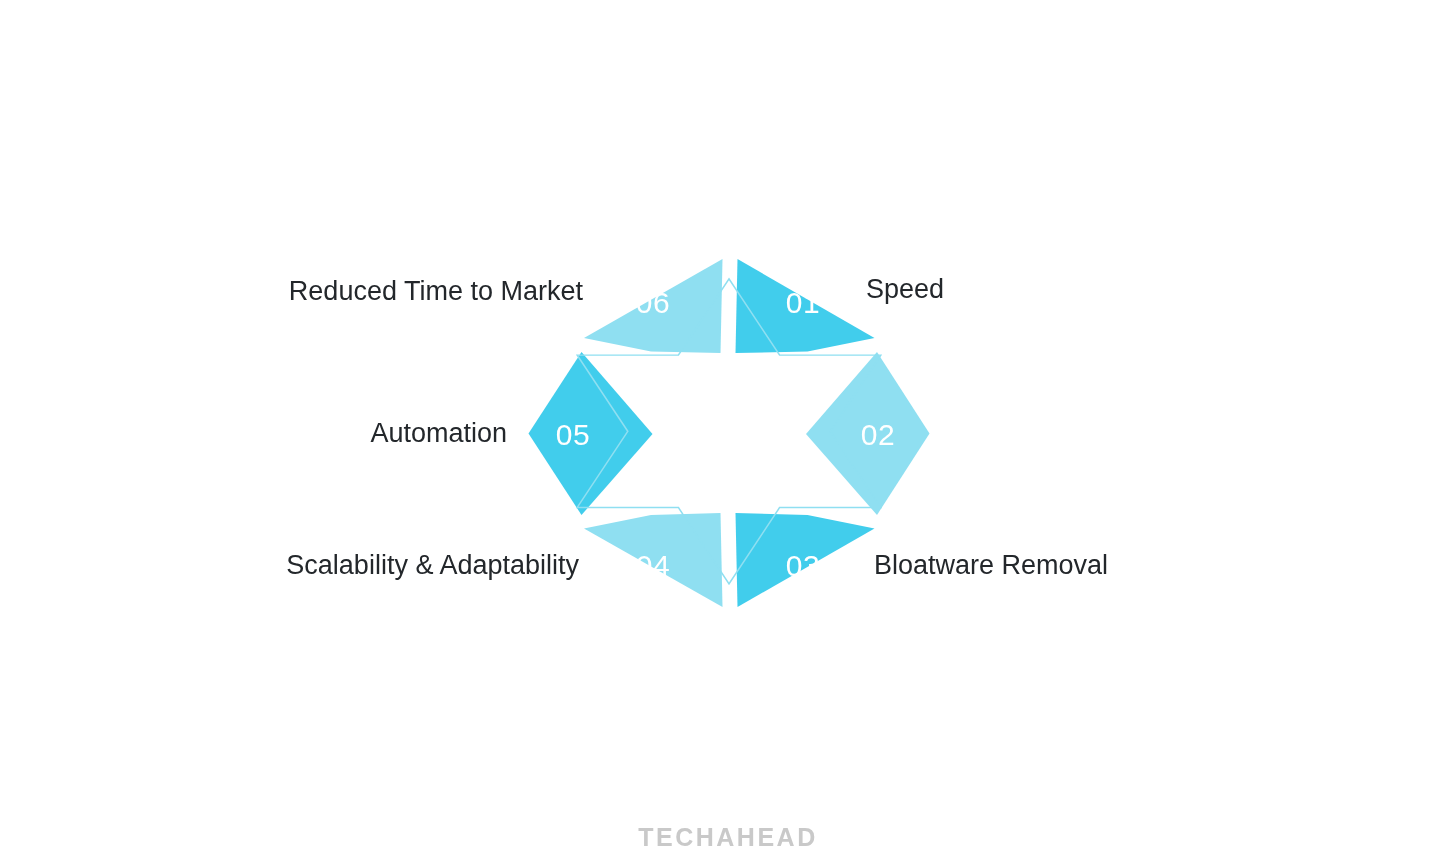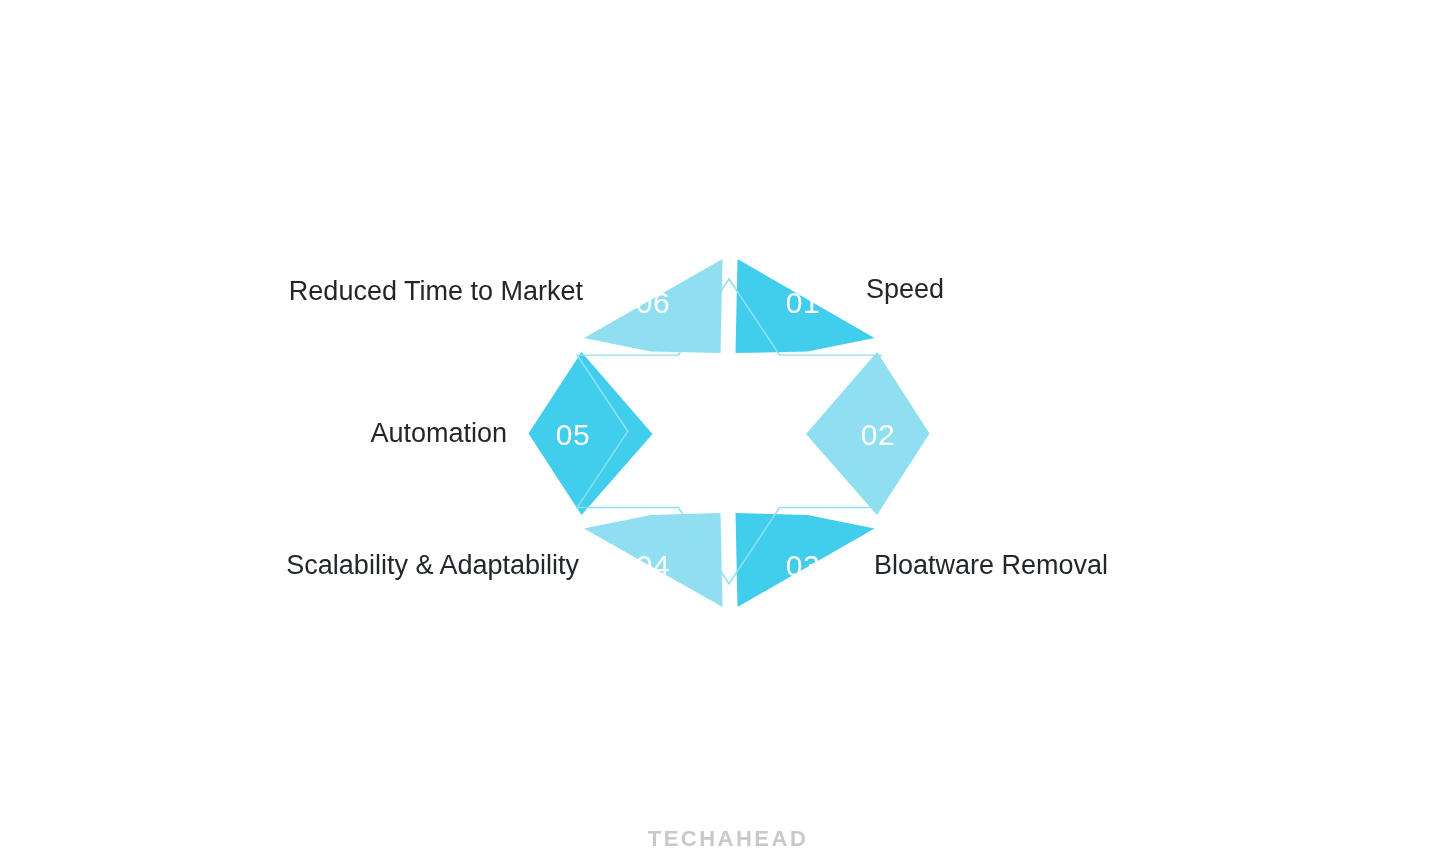--- a/index.html
+++ b/index.html
@@ -61,21 +61,21 @@
   #label-05 { right: 949px; top: 419px; }
   #label-06 { right: 873px; top: 277px; }
 
   #watermark {
     position: absolute;
     left: 0;
     right: 0;
     bottom: 14px;
     text-align: center;
     font-family: "Liberation Sans", sans-serif;
-    font-size: 22px;
+    font-size: 25px;
     font-weight: 700;
     letter-spacing: 2.5px;
     color: #c9c9c9;
     user-select: none;
   }
 </style>
 </head>
 <body>
 
 <div id="stage">

